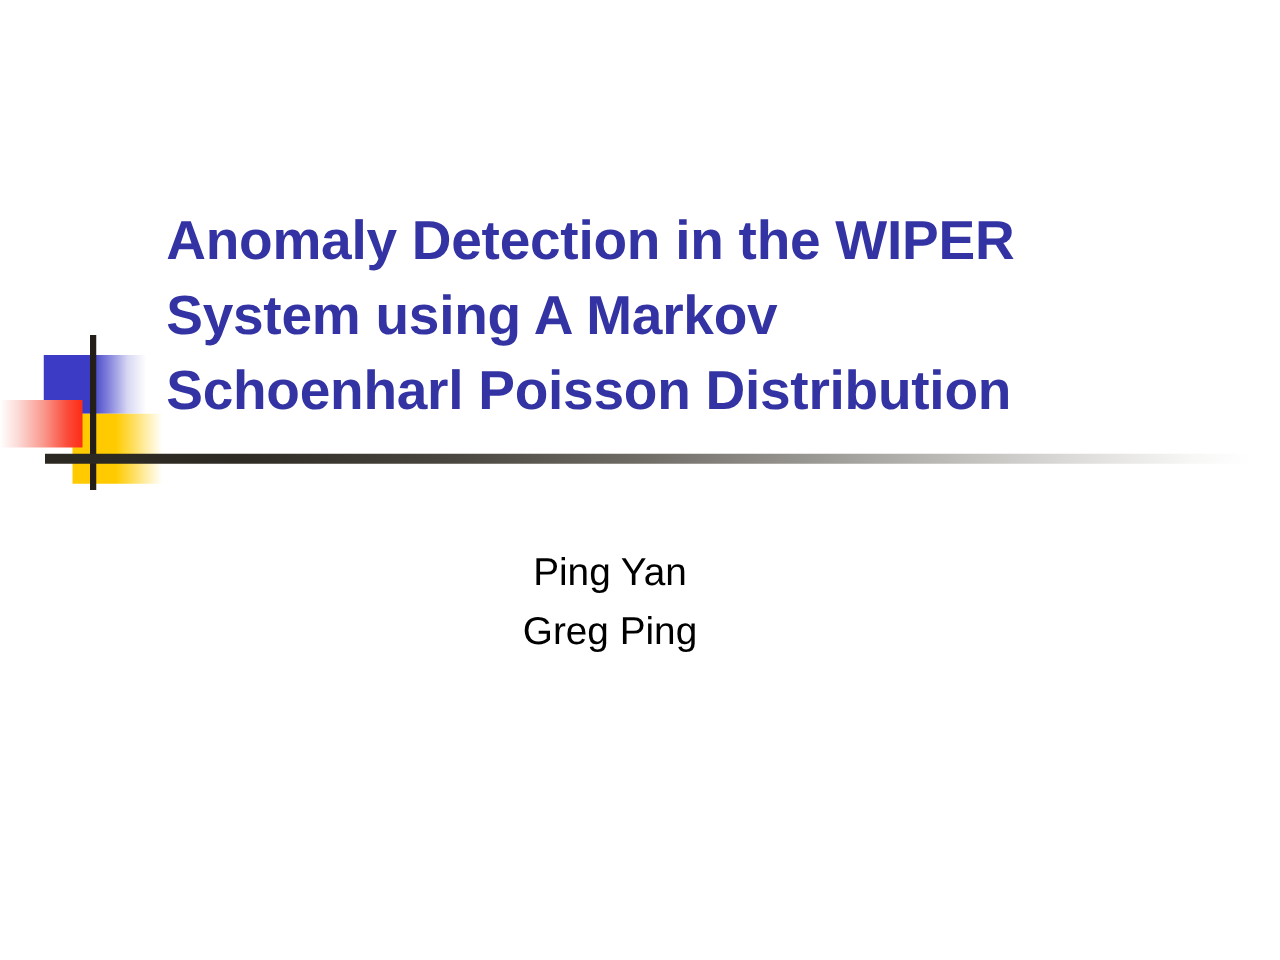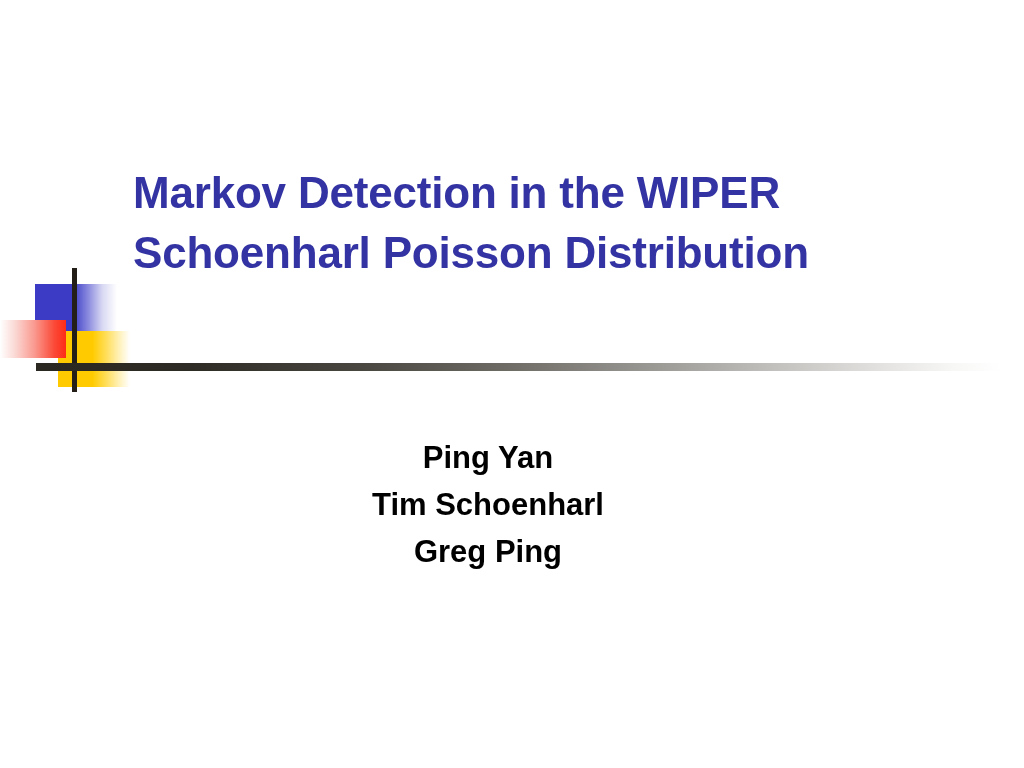--- a/index.html
+++ b/index.html
@@ -126,21 +126,21 @@
 
   
   .authors {
     position: absolute;
     left: 0;
     top: 434px;
     width: 976px;
     text-align: center;
     color: #000000;
     font-size: 31px;
-    font-weight: bold;
+    font-weight: normal;
     line-height: 47px;
   }
   .author-line {
     display: block;
     white-space: nowrap;
   }
 </style>
 </head>
 <body>
 
@@ -149,23 +149,23 @@
   <div class="ornament">
     <div class="orn-blue"></div>
     <div class="orn-yellow"></div>
     <div class="orn-red"></div>
     <div class="orn-vrule"></div>
   </div>
 
   <div class="hrule"></div>
 
   <div class="title">
-    <span class="title-line">Markov Detection in the WIPER</span>
+    <span class="title-line">Anomaly Detection in the WIPER</span>
+    <span class="title-line">System using A Markov</span>
     <span class="title-line">Schoenharl Poisson Distribution</span>
   </div>
 
   <div class="authors">
     <span class="author-line">Ping Yan</span>
-    <span class="author-line">Tim Schoenharl</span>
     <span class="author-line">Greg Ping</span>
   </div>
 
 </div>
 
 </body></html>

